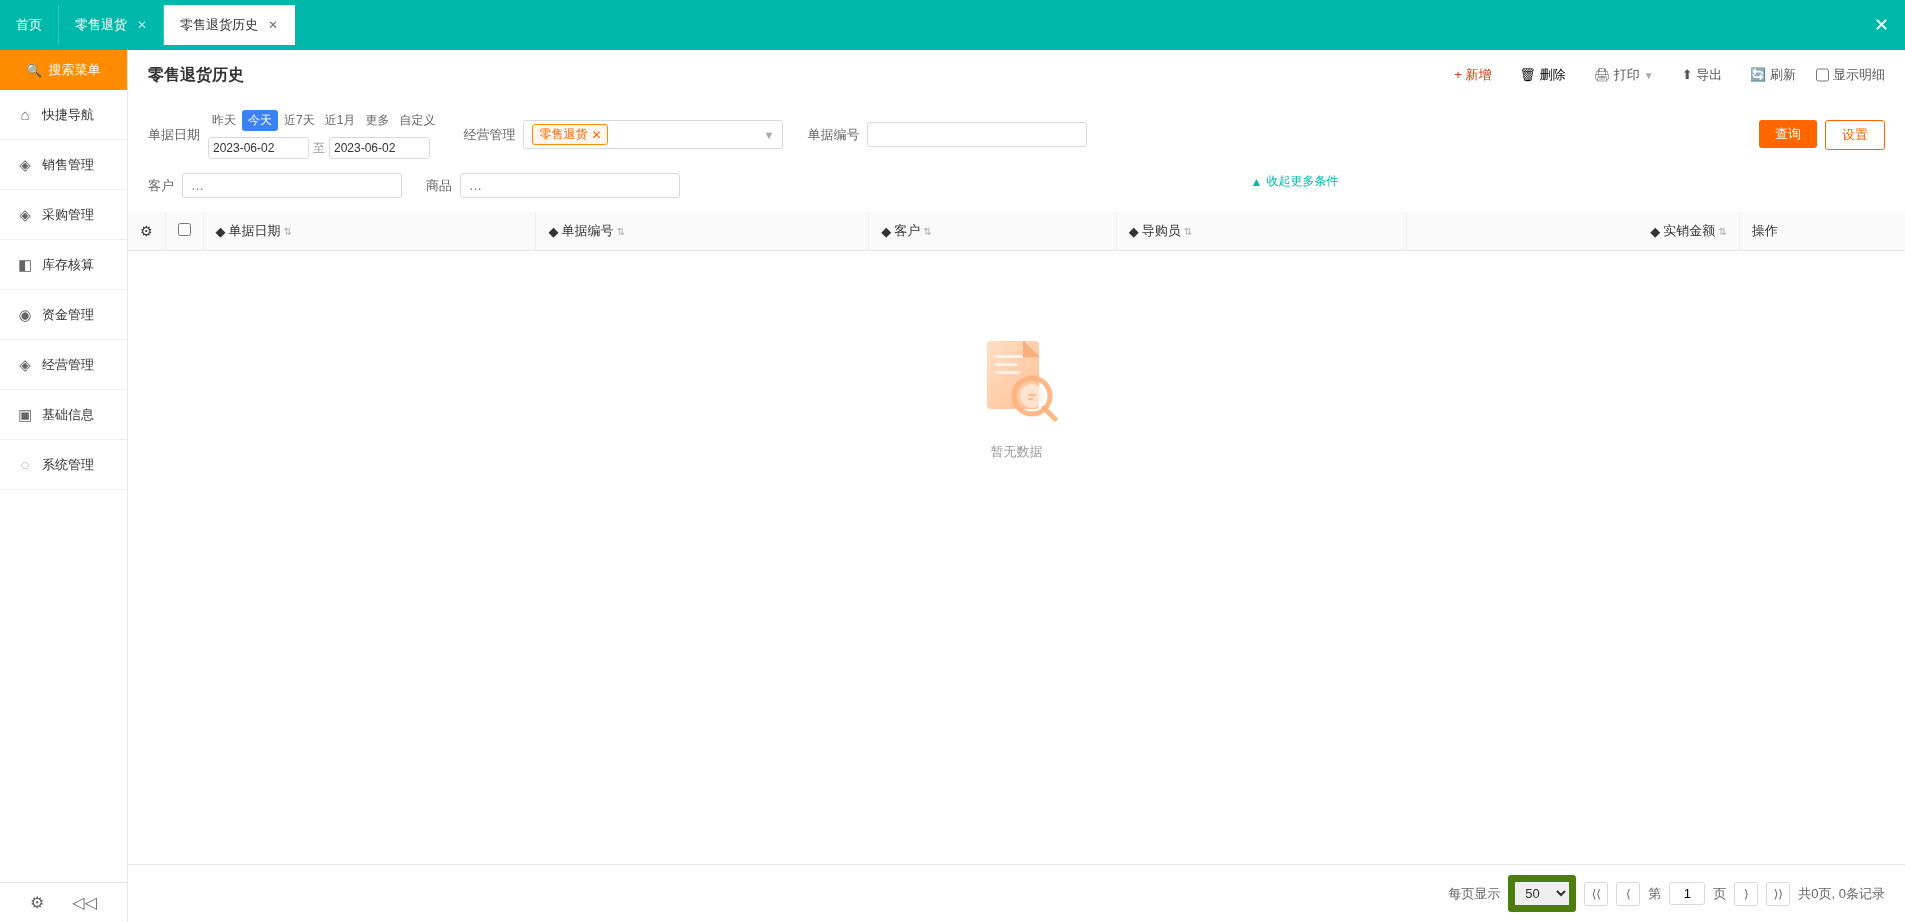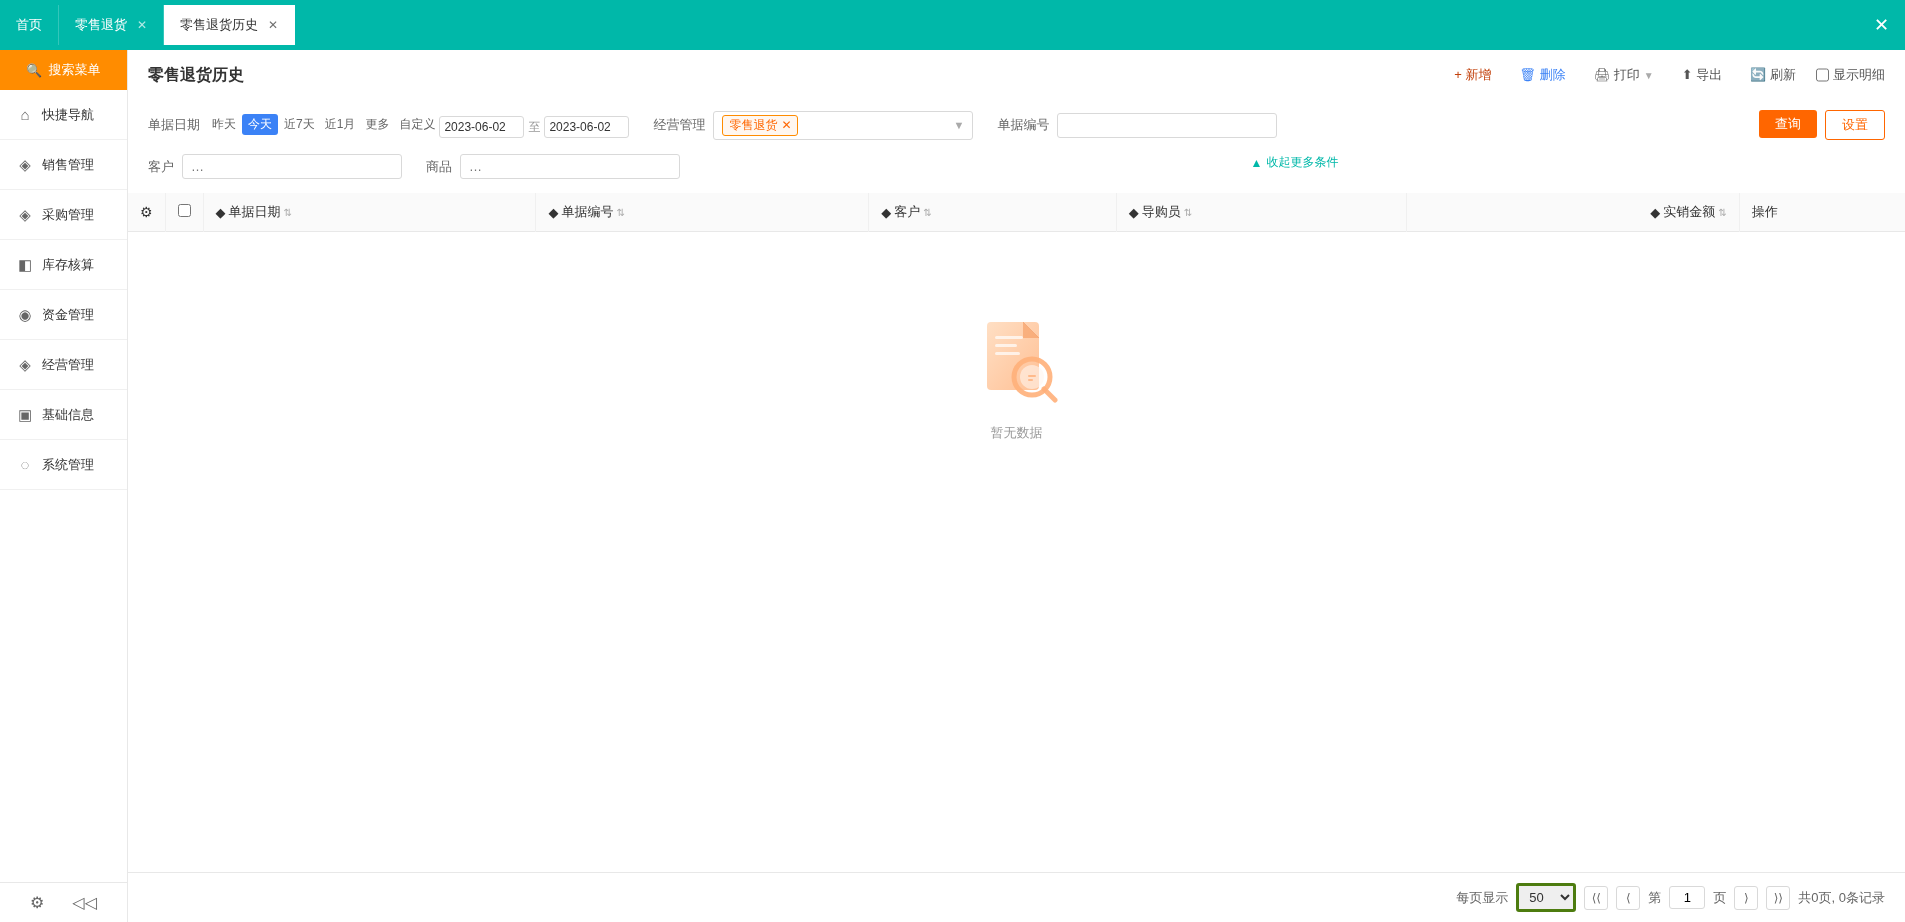--- a/index.html
+++ b/index.html
@@ -142,21 +142,21 @@
       display: flex;
       align-items: center;
       gap: 4px;
       cursor: pointer;
       color: #555;
       font-size: 13px;
       padding: 4px 8px;
       border-radius: 3px;
     }
     .btn-new { color: #c2410c; justify-content: flex-end; }
-    .btn-delete { color: #3b82f6; }
+    .btn-delete { color: #000000; }
     .btn-query {
       background: #ff6600;
       color: #fff;
       padding: 5px 16px;
       border-radius: 3px;
       border: none;
       cursor: pointer;
       font-size: 13px;
     }
     .btn-setting {
@@ -213,21 +213,21 @@
       align-items: center;
       gap: 4px;
       margin-top: 4px;
     }
     .date-input {
       border: 1px solid #d9d9d9;
       border-radius: 3px;
       padding: 3px 4px;
       font-size: 12px;
       color: #333;
-      width: 85px;
+      width: 101px;
     }
     .tag-item {
       background: #fff7f0;
       border: 1px solid #ff8c00;
       border-radius: 3px;
       padding: 1px 6px;
       font-size: 12px;
       color: #ff6600;
       display: flex;
       align-items: center;
@@ -311,21 +311,21 @@
       align-items: center;
       justify-content: flex-end;
       gap: 8px;
       flex-shrink: 0;
     }
     .pagination-label {
       color: #666;
       font-size: 13px;
     }
     .pagination-select {
-      border: 3px solid #4d7c0f;
+      border: 7px solid #4d7c0f;
       border-radius: 3px;
       padding: 3px 6px;
       font-size: 13px;
       color: #333;
     }
     .page-nav-btn {
       width: 24px;
       height: 24px;
       display: flex;
       align-items: center;
@@ -345,20 +345,21 @@
       width: 36px;
       text-align: center;
     }
     .page-total {
       color: #666;
       font-size: 13px;
     }
 
     .filter-date-group {
       display: flex;
+      flex-direction: column;
     }
     .filter-date-btns {
       display: flex;
       align-items: center;
       gap: 2px;
       margin-bottom: 2px;
     }
     .filter-container {
       background: #fff;
       padding: 12px 20px 0 20px;

